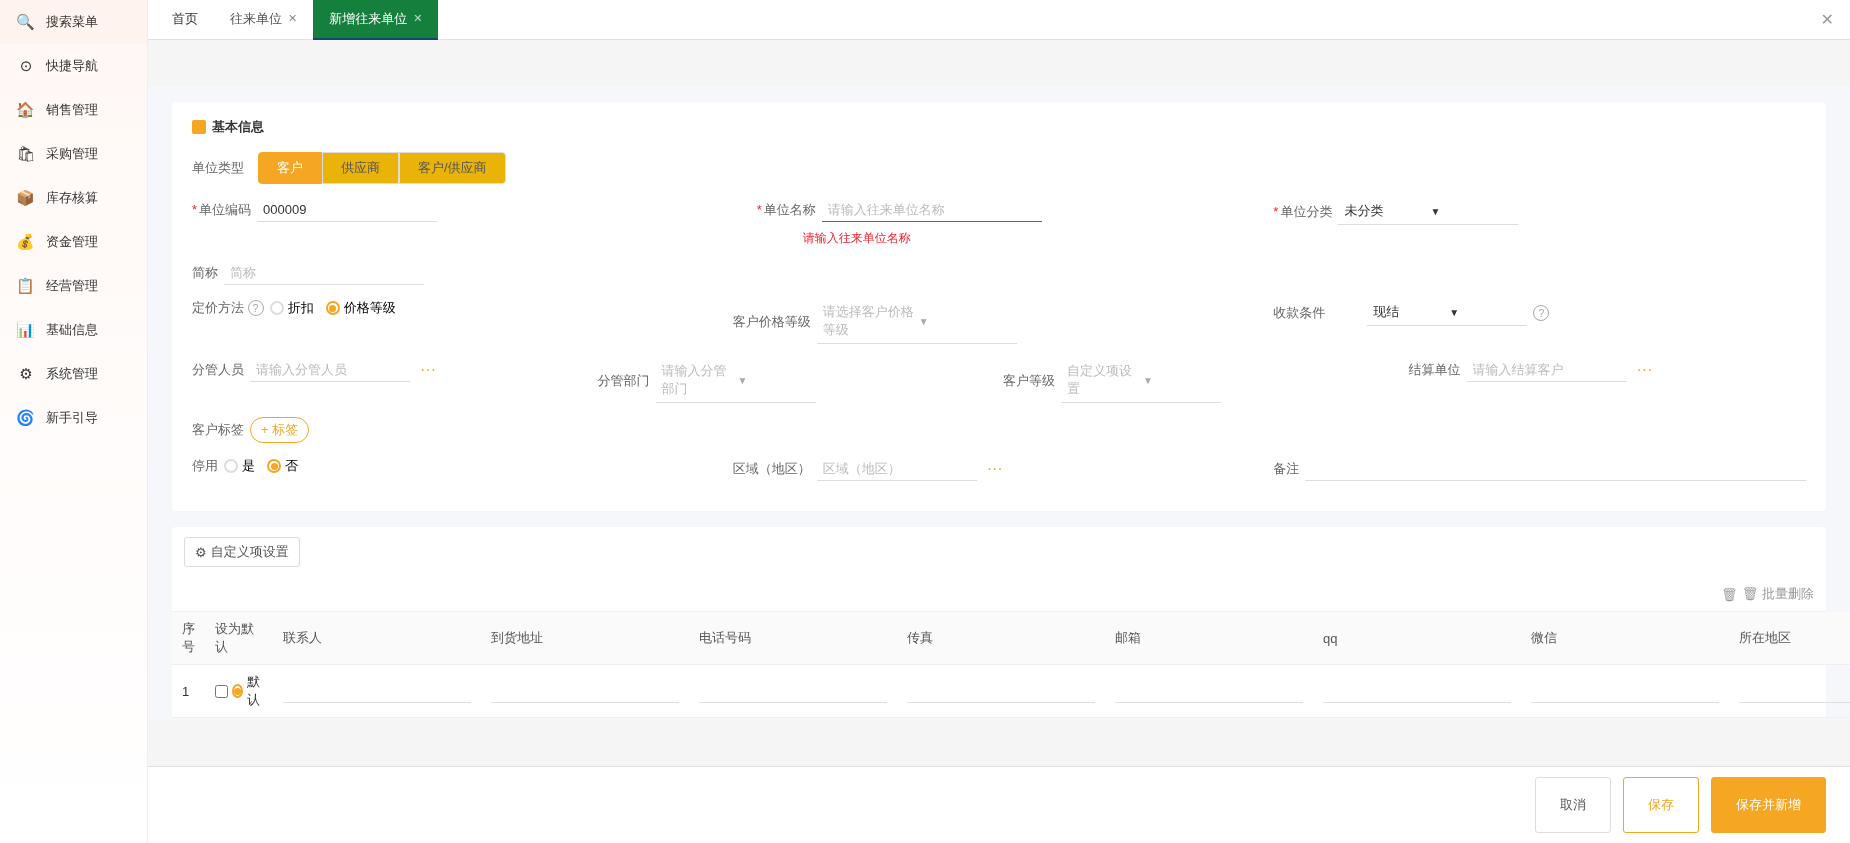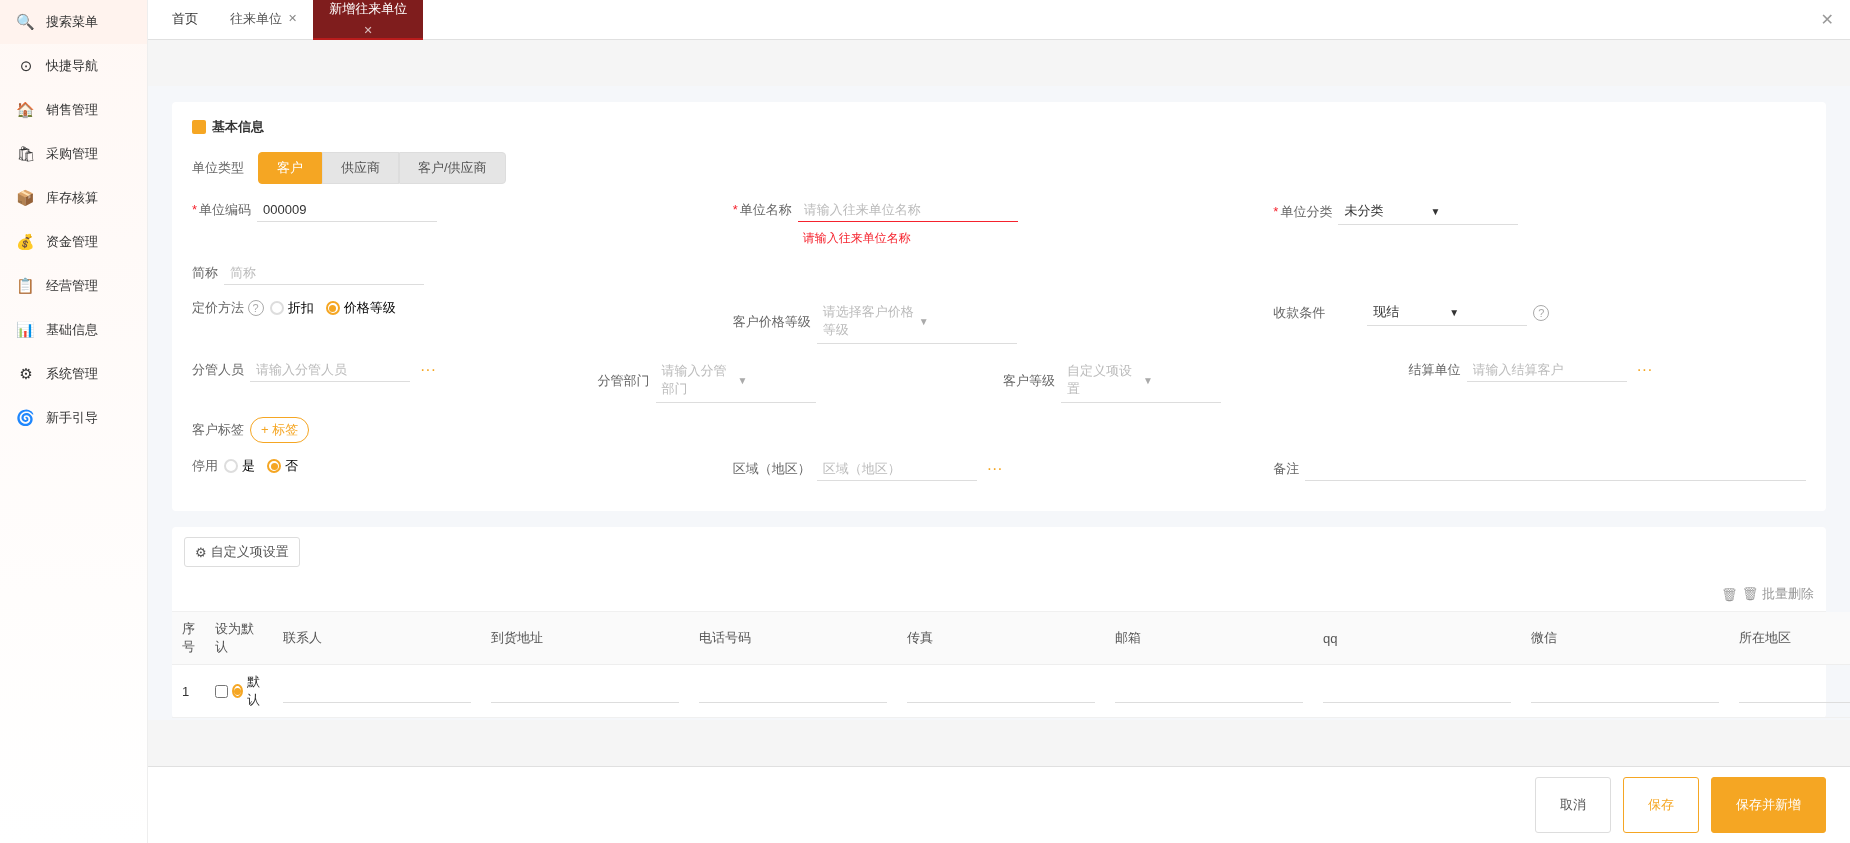--- a/index.html
+++ b/index.html
@@ -49,24 +49,23 @@
       align-items: center;
       padding: 0 16px;
       height: 40px;
       cursor: pointer;
       font-size: 13px;
       color: #555;
       gap: 6px;
       border-bottom: 2px solid transparent;
     }
     .tab.active {
-      background: #7f1d1d;
+      background: #15803d;
       color: #fff;
-      border-bottom: 2px solid #b91c1c;
-      flex-direction: column;
+      border-bottom: 2px solid #0c4a6e;
     }
     .tab .close-btn { font-size: 11px; opacity: 0.7; }
     .tab.home { color: #333; }
     .tab-close-all {
       margin-left: auto;
       cursor: pointer;
       font-size: 16px;
       color: #999;
       padding: 0 8px;
     }
@@ -148,21 +147,21 @@
 
     
     .type-btn-group {
       display: flex;
       gap: 0;
       padding-left: 8px;
     }
     .type-btn {
       padding: 6px 18px;
       border: 1px solid #ddd;
-      background: #e5e5e5;
+      background: #eab308;
       cursor: pointer;
       font-size: 13px;
       color: #555;
     }
     .type-btn:first-child { border-radius: 4px 0 0 4px; }
     .type-btn:last-child { border-radius: 0 4px 4px 0; }
     .type-btn.active {
       background: #f5a623;
       color: #fff;
       border-color: #f5a623;
@@ -401,21 +400,21 @@
           </div>
         </div>
       </div>
 
       <div class="form-row">
         <div class="form-group">
           <span class="form-label"><span class="required-star">*</span><span>单位编码</span></span>
           <input class="form-input" type="text" value="000009" style="max-width: 180px;">
         </div>
         <div class="form-group" style="flex-direction:column; align-items:flex-start;">
-          <div style="display:flex;align-items:center;gap:6px;width:100%;">
+          <div style="display:flex;align-items:center;gap:6px;width:100%;margin-left:24px;">
             <span class="form-label"><span class="required-star">*</span><span>单位名称</span></span>
             <input class="form-input error" type="text" style="max-width: 220px; border-bottom-color: rgb(245, 34, 45);" placeholder="请输入往来单位名称">
           </div>
           <div class="error-tip" style="margin-left:70px;">请输入往来单位名称</div>
         </div>
         <div class="form-group">
           <span class="form-label"><span class="required-star">*</span><span>单位分类</span></span>
           <div class="form-select has-value" style="max-width:180px;">
             <span>未分类</span>
             <span class="arrow">▼</span>

